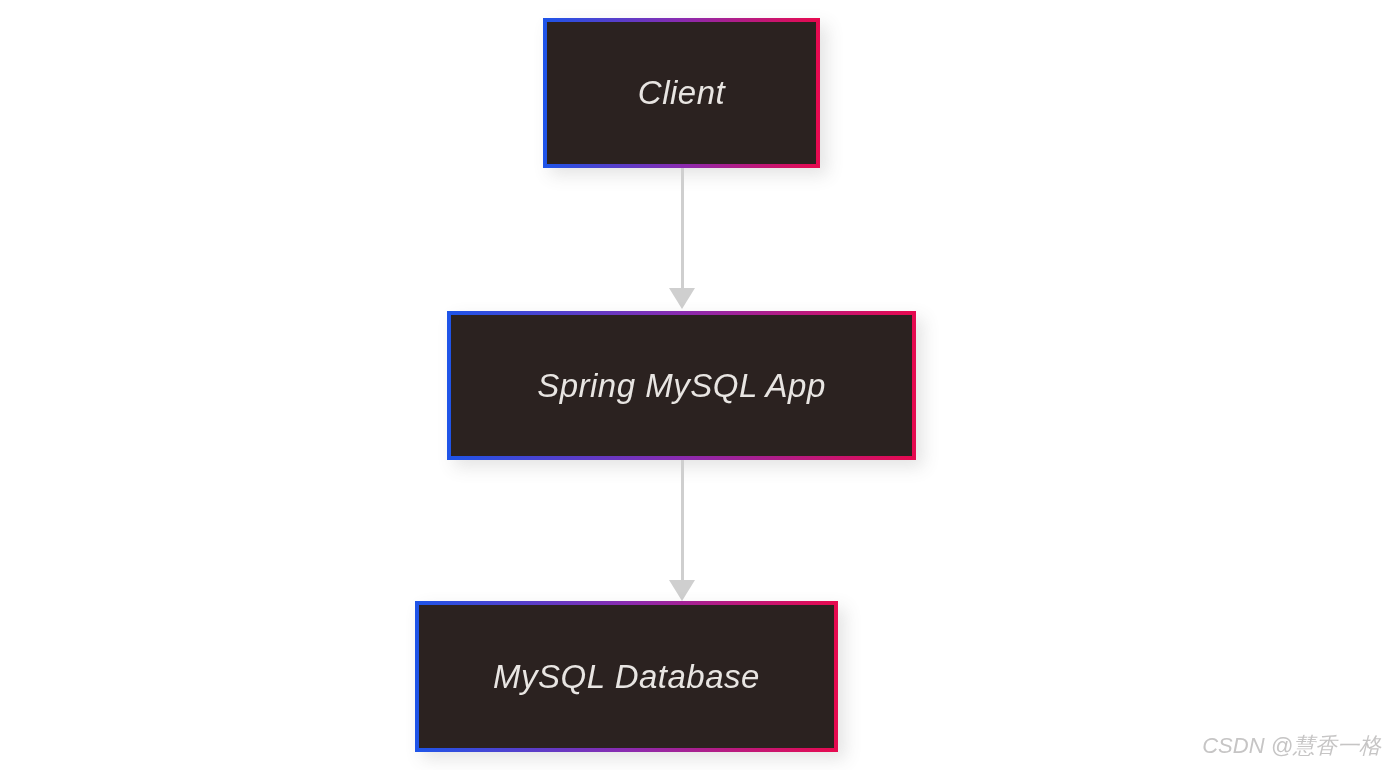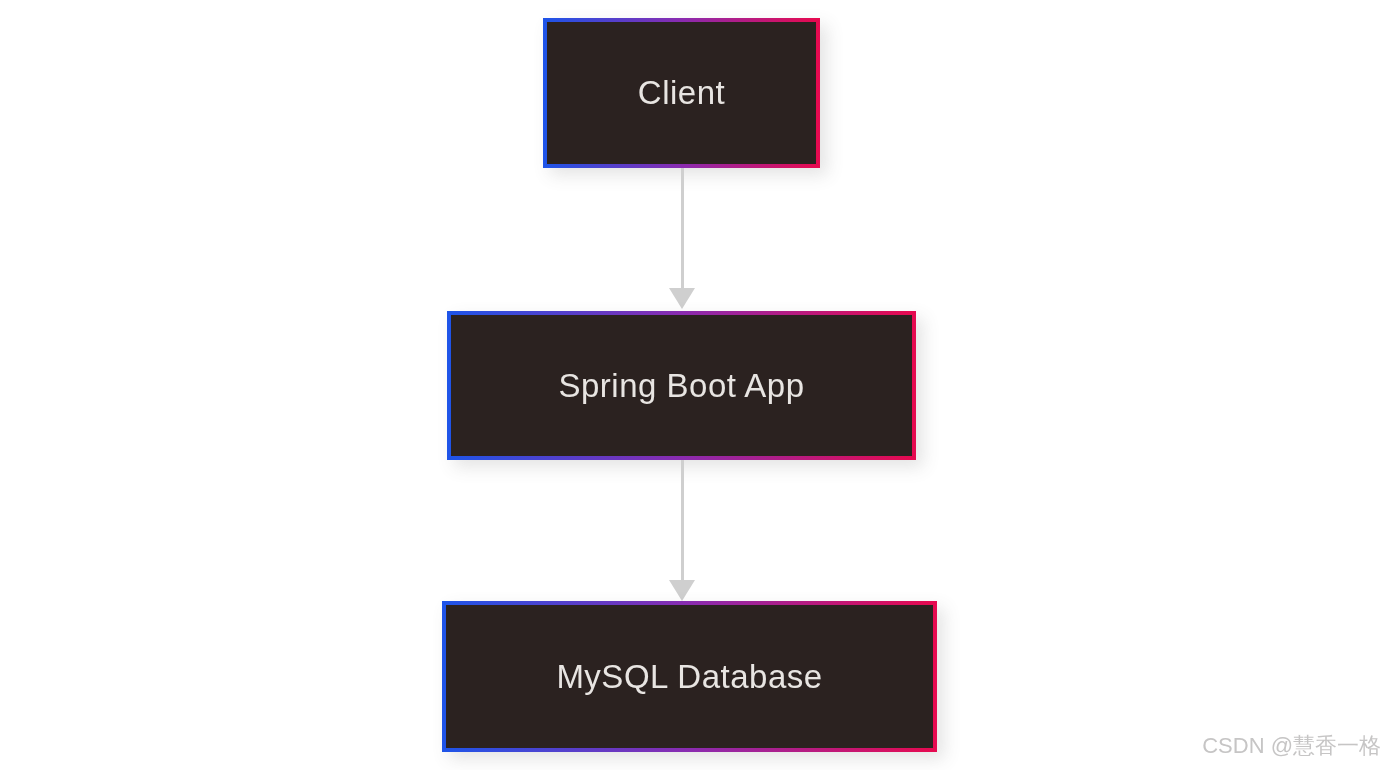--- a/index.html
+++ b/index.html
@@ -11,36 +11,36 @@
     --arrow:#cfcfcf;
     --watermark-color:#c6c5c5;
     --page-background:#ffffff;
   }
   html,body{margin:0;padding:0;}
   body{
     width:1386px;height:770px;position:relative;overflow:hidden;
     background:var(--page-background);
     font-family:"Liberation Sans", sans-serif;
   }
-  .canvas{position:absolute;inset:0;}
+  .canvas{position:absolute;inset:0;font-style:italic;}
   .node{
     position:absolute;
     box-sizing:border-box;
     background:var(--node-background);
     border:4px solid;
     border-image:linear-gradient(90deg,var(--border-gradient-start) 0%,var(--border-gradient-mid) 50%,var(--border-gradient-end) 100%) 1;
     color:var(--node-text);
     display:flex;align-items:center;justify-content:center;
     font-size:33px;
     letter-spacing:0.5px;
     box-shadow:7px 7px 16px rgba(90,90,90,0.16);
   }
   .node-client{left:543px;top:18px;width:277px;height:150px;}
   .node-spring-boot-app{left:447px;top:311px;width:469px;height:149px;}
-  .node-mysql-database{left:442px;top:601px;width:495px;height:151px;justify-content:center;}
+  .node-mysql-database{left:415px;top:601px;width:423px;height:151px;justify-content:center;}
   .edge{position:absolute;}
   .edge .shaft{
     position:absolute;
     width:3px;left:-1.5px;top:0;
     background:var(--arrow);
   }
   .edge .head{
     position:absolute;
     left:-13px;
     width:0;height:0;
@@ -72,21 +72,21 @@
   <div class="node node-client">
     <span>Client</span>
   </div>
 
   <div class="edge edge-1">
     <div class="shaft"></div>
     <div class="head"></div>
   </div>
 
   <div class="node node-spring-boot-app">
-    <span>Spring Boot App</span>
+    <span>Spring MySQL App</span>
   </div>
 
   <div class="edge edge-2">
     <div class="shaft"></div>
     <div class="head"></div>
   </div>
 
   <div class="node node-mysql-database">
     <span>MySQL Database</span>
   </div>

